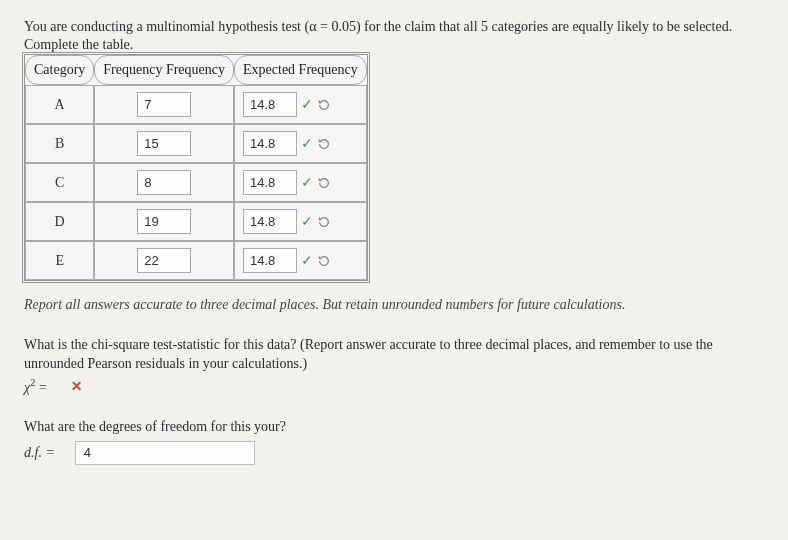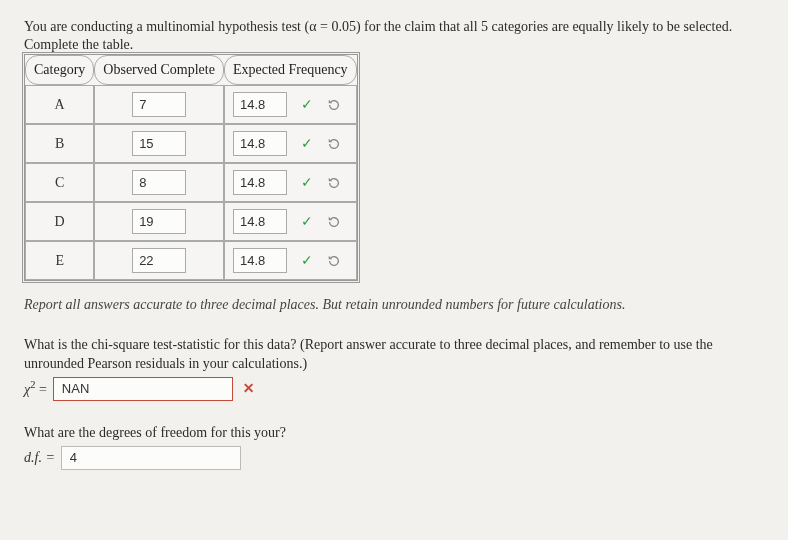--- a/index.html
+++ b/index.html
@@ -36,28 +36,28 @@
   .obs-cell, .exp-cell {
     display: inline-block;
     min-width: 54px;
     padding: 4px 6px;
     border: 1px solid #aaa;
     background: #fcfcfa;
     text-align: left;
     font-family: Arial, sans-serif;
     font-size: 13px;
   }
-  .exp-wrap { display: flex; align-items: center; gap: 14px; }
+  .exp-wrap { display: flex; align-items: center; gap: 4px; }
   .check { color: #2e9b3f; font-size: 14px; }
   .retry-icon {
     width: 14px; height: 14px; display: inline-block;
   }
   .retry-icon svg { display: block; }
 
-  .ans-row { display: flex; align-items: center; gap: 6px; margin: 2px 0 14px; }
+  .ans-row { display: flex; align-items: center; gap: 20px; margin: 2px 0 14px; }
   .input-box {
     border: 1px solid #bbb;
     background: #fcfcfa;
     padding: 4px 8px;
     font-family: Arial, sans-serif;
     font-size: 13px;
     min-width: 180px;
     height: 24px;
     display: inline-flex;
     align-items: center;
@@ -69,21 +69,21 @@
 </style>
 </head>
 <body>
 
 <div class="prompt">You are conducting a multinomial hypothesis test (α = 0.05) for the claim that all 5 categories are equally likely to be selected. Complete the table.</div>
 
 <table class="freq">
   <thead>
     <tr>
       <th>Category</th>
-      <th>Observed Complete</th>
+      <th>Frequency Frequency</th>
       <th>Expected Frequency</th>
     </tr>
   </thead>
   <tbody id="tbody">
       <tr>
         <td>A</td>
         <td><span class="obs-cell">7</span></td>
         <td>
           <span class="exp-wrap">
             <span class="exp-cell">14.8</span>
@@ -164,21 +164,20 @@
     </tbody>
 </table>
 
 <div class="note">Report all answers accurate to three decimal places. But retain unrounded numbers for future calculations.</div>
 
 <div class="q">What is the chi-square test-statistic for this data? (Report answer accurate to three decimal places, and remember to use the unrounded Pearson residuals in your calculations.)</div>
 <div class="ans-row">
   <span>
     <span class="chi-sym">χ</span><sup>2</sup><span> = </span>
   </span>
-  <span class="input-box error">NAN</span>
   <span class="x-mark">✕</span>
 </div>
 
 <div class="q">What are the degrees of freedom for this your?</div>
 <div class="ans-row">
   <span class="df-sym">d.f. = </span>
   <span class="input-box">4</span>
 </div>
 
 </body></html>

